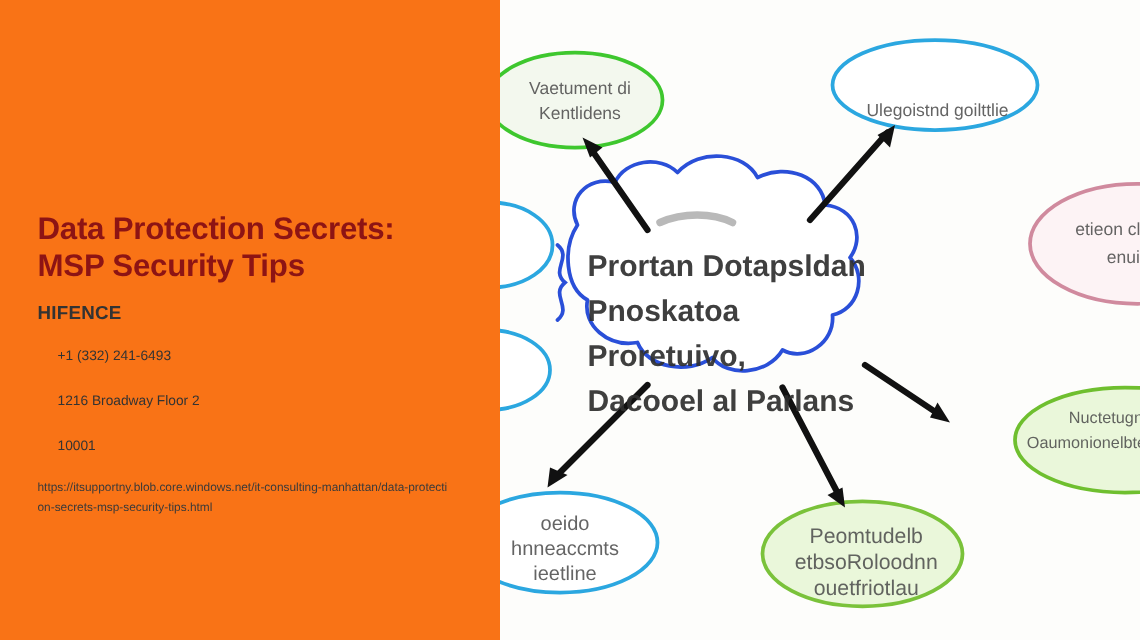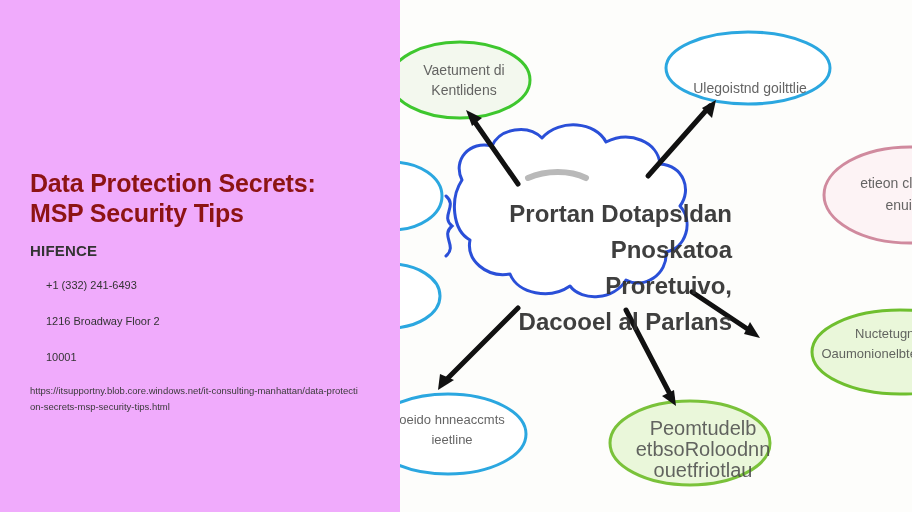--- a/index.html
+++ b/index.html
@@ -17,21 +17,21 @@
     position: relative;
     width: 912px;
     height: 512px;
     display: flex;
   }
   
   .left-panel {
     position: relative;
     width: 400px;
     height: 512px;
-    background: #f0abfc;
+    background: #f97316;
     flex: 0 0 400px;
     box-sizing: border-box;
     padding: 16px 30px;
   }
   .left-inner {
     position: absolute;
     left: 30px;
     top: 168px;
     width: 340px;
   }
@@ -151,32 +151,32 @@
         <polygon points="66,110 82,118 72,126"></polygon>
         <polygon points="316,100 302,108 312,118"></polygon>
         <polygon points="360,338 344,334 350,322"></polygon>
         <polygon points="276,406 262,396 274,390"></polygon>
         <polygon points="38,390 40,374 54,380"></polygon>
       </g>
 
       <path d="M128,178 C146,170 170,170 186,178" fill="none" stroke="#b9b9b9" stroke-width="6" stroke-linecap="round"></path>
     </svg>
 
-    <div class="central-text" style="left:82px; top:196px; width:250px;text-align:right;">
+    <div class="central-text" style="left:70px; top:196px; width:250px;">
       <div>Prortan Dotapsldan</div>
       <div>Pnoskatoa Proretuivo,</div>
       <div>Dacooel  al  Parlans</div>
     </div>
 
     <div class="node-text" style="left:6px; top:60px; width:116px; font-size:14px; line-height:20px;">Vaetument di Kentlidens</div>
 
     <div class="node-text" style="left:280px; top:48px; width:140px; font-size:14px; line-height:20px;margin-top:30px;">Ulegoistnd goilttlie</div>
 
     <div class="node-text" style="left:440px; top:172px; width:140px; font-size:14px; line-height:22px;">etieon clioleletts enuituie</div>
 
     <div class="node-text" style="left:412px; top:324px; width:170px; font-size:13px; line-height:20px;">Nuctetugnuinu Oaumonionelbtes sonuoie</div>
 
-    <div class="node-text" style="left:228px; top:418px; width:150px; font-size:20px; line-height:21px;">Peomtudelb etbsoRoloodnn ouetfriotlau</div>
+    <div class="node-text" style="left:218px; top:418px; width:150px; font-size:17px; line-height:21px;">Peomtudelb etbsoRoloodnn ouetfriotlau</div>
 
-    <div class="node-text" style="left:-8px; top:410px; width:120px; font-size:13px; line-height:20px;">oeido hnneaccmts ieetline</div>
+    <div class="node-text" style="left:-8px; top:410px; width:120px; font-size:16px; line-height:20px;">oeido hnneaccmts ieetline</div>
   </div>
 
 </div>
 
 </body></html>

